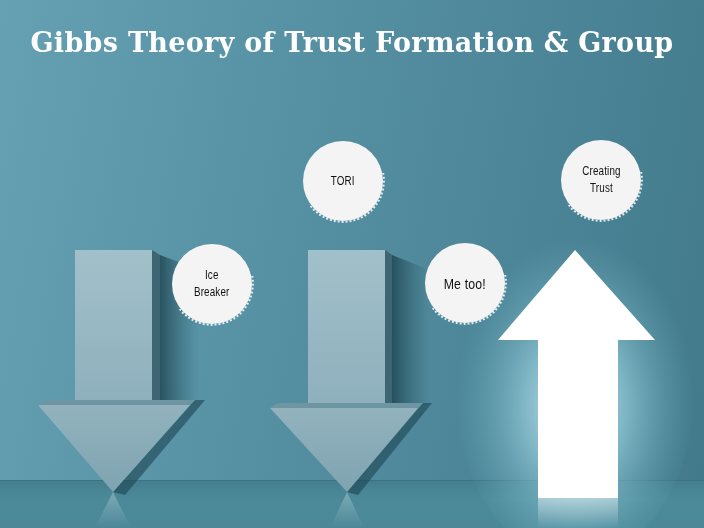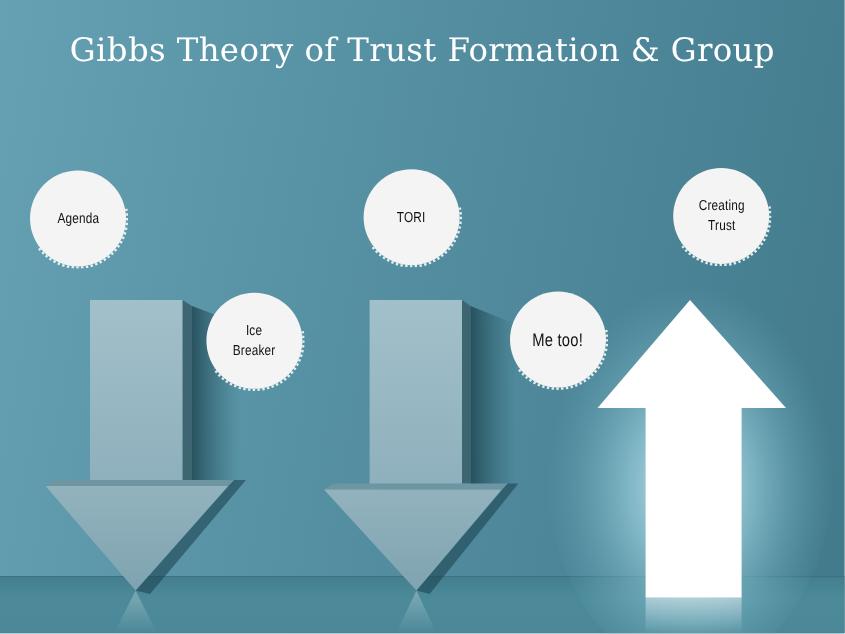--- a/index.html
+++ b/index.html
@@ -9,21 +9,21 @@
       background: linear-gradient(100deg, #66a1b3 0%, #5893a5 35%, #4d8799 65%, #427a8b 100%);
     }
     .floor {
       position: absolute; left: 0; top: 480px; width: 704px; height: 48px;
       background: linear-gradient(180deg, #447f8f 0%, #4c8a9a 40%, #4b8797 100%);
       border-top: 1px solid #3c7282;
     }
     .title {
       position: absolute; left: 0; top: 24px; width: 704px; text-align: center;
       color: #ffffff; font-family: "DejaVu Serif", "Liberation Serif", serif;
-      font-weight: normal; font-size: 27px; line-height: 37px; letter-spacing: 0.3px;
+      font-weight: bold; font-size: 27px; line-height: 37px; letter-spacing: 0.3px;
     }
     svg.art { position: absolute; left: 0; top: 0; }
     .bubble {
       position: absolute; width: 80px; height: 80px; border-radius: 50%;
       background: #f4f4f4; display: flex; align-items: center; justify-content: center;
       text-align: center; color: #111;
       font-family: "Liberation Sans", sans-serif; font-size: 12px; line-height: 17px;
       box-sizing: border-box; cursor: pointer;
       box-shadow: 2px 3px 0 -1px rgba(255,255,255,0.0);
     }
@@ -91,23 +91,20 @@
       <polygon points="575,250 655,340 498,340" fill="#ffffff"></polygon>
       <rect x="538" y="338" width="80" height="160" fill="#ffffff"></rect>
       <rect x="538" y="498" width="80" height="30" fill="url(#refl)" opacity="0.8"></rect>
     </g>
   </svg>
 
   <div class="title">
     <div>Gibbs Theory of Trust Formation &amp; Group</div>
   </div>
 
-  <div class="bubble" style="left:25px; top:142px;">
-    <span>Agenda</span>
-  </div>
 
   <div class="bubble" style="left:172px; top:244px;">
     <div>
       <span>Ice</span>
       <span>Breaker</span>
     </div>
   </div>
 
   <div class="bubble" style="left:303px; top:141px;">
     <span>TORI</span>

